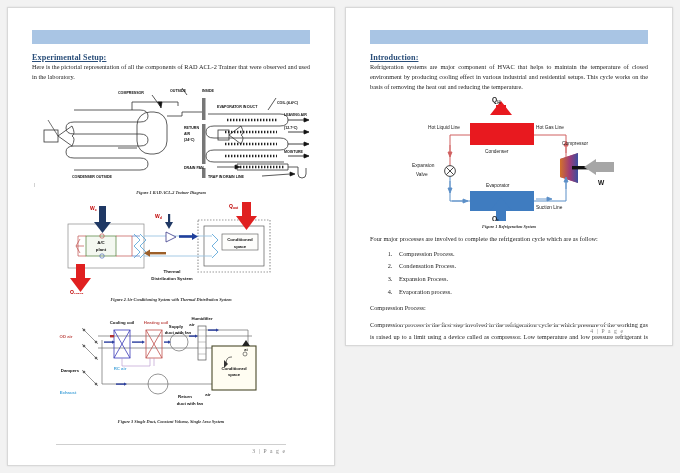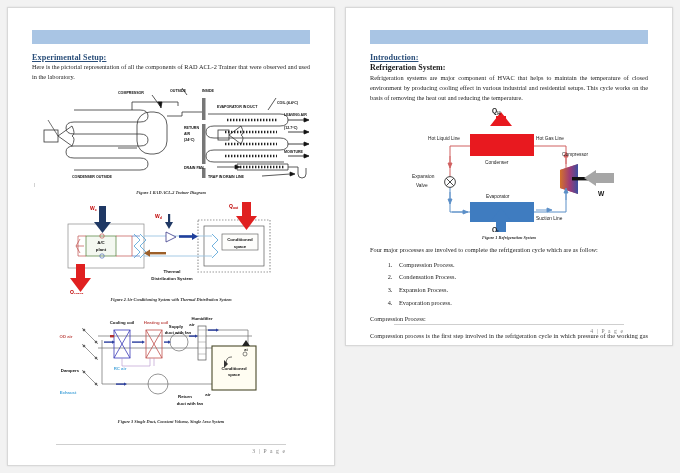--- a/index.html
+++ b/index.html
@@ -294,21 +294,20 @@
 
       <div class="footer">3 | P a g e</div>
     </div>
   </div>
 
   <div class="page page-right">
     <div class="inner">
       <div class="hdr-band"></div>
 
       <h2 class="sec">Introduction:</h2>
-      <h3 class="sub">Refrigeration System:</h3>
       <p class="body">Refrigeration systems are major component of HVAC that helps to maintain the temperature of closed environment by producing cooling effect in various industrial and residential setups. This cycle works on the basis of removing the heat out and reducing the temperature.</p>
 
       <div class="figwrap" style="margin-top:4px;">
         <svg width="250" height="124" viewBox="0 0 250 124">
 
           <g fill="none" stroke-width="1">
             <path d="M66 38 H86" stroke="#d06060"></path>
             <path d="M150 38 H182" stroke="#d06060"></path>
             <path d="M66 38 V70" stroke="#d06060"></path>
             <path d="M182 38 V64" stroke="#d06060"></path>

